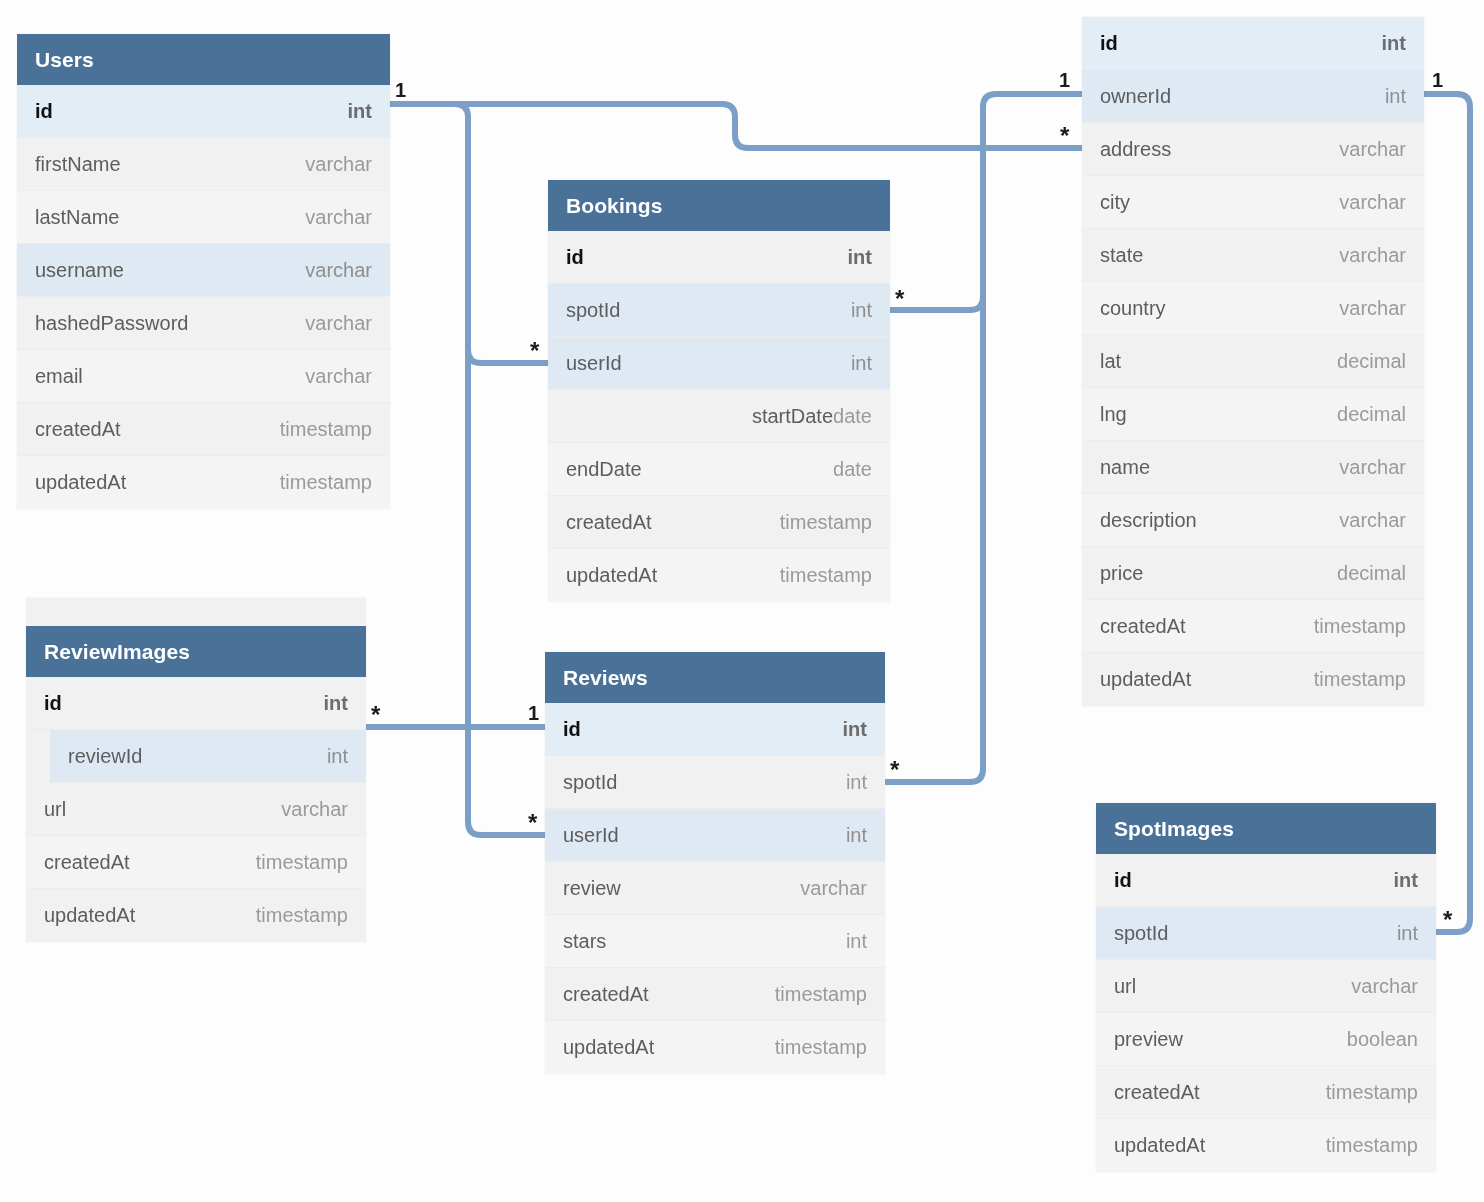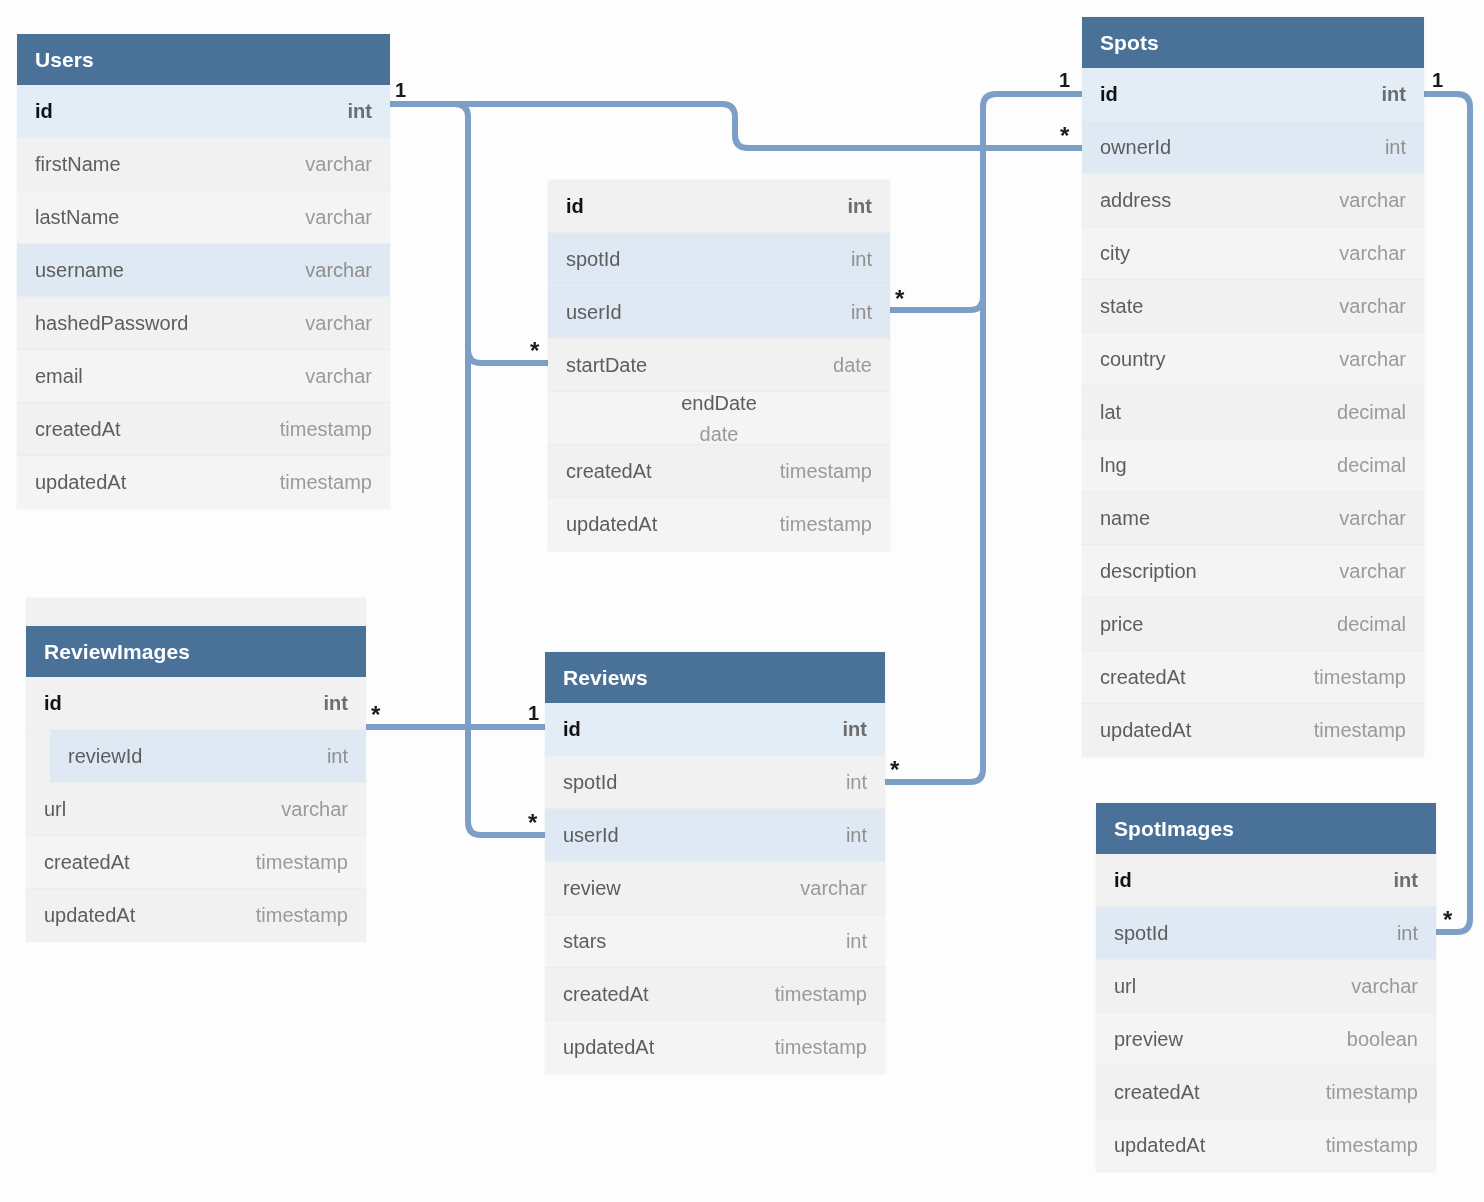--- a/index.html
+++ b/index.html
@@ -110,53 +110,53 @@
         <div class="row" style="height: 53px;">
           <span class="fname">createdAt</span>
           <span class="ftype">timestamp</span>
         </div>
         <div class="row alt" style="height: 53px;">
           <span class="fname">updatedAt</span>
           <span class="ftype">timestamp</span>
         </div>
       </div>
       <div class="entity" style="left: 548px; top: 180px; width: 342px;">
+        <div class="entity-header" style="height: 51px; background: rgb(74, 114, 153);">
+          <span>Bookings</span>
+        </div>
         <div class="row pkp" style="height: 53px;">
           <span class="fname" style="color: rgb(17, 17, 17); font-weight: 700;">id</span>
           <span class="ftype" style="color: rgb(109, 109, 109); font-weight: 700;">int</span>
         </div>
         <div class="row fk" style="height: 53px;">
           <span class="fname">spotId</span>
           <span class="ftype">int</span>
         </div>
         <div class="row fk" style="height: 53px;">
           <span class="fname">userId</span>
           <span class="ftype">int</span>
         </div>
-        <div class="row" style="height: 53px;">
+        <div class="row" style="height: 53px; justify-content: flex-end;">
           <span class="fname">startDate</span>
           <span class="ftype">date</span>
         </div>
-        <div class="row alt" style="height: 53px; flex-direction: column;">
+        <div class="row alt" style="height: 53px;">
           <span class="fname">endDate</span>
           <span class="ftype">date</span>
         </div>
         <div class="row" style="height: 53px;">
           <span class="fname">createdAt</span>
           <span class="ftype">timestamp</span>
         </div>
         <div class="row alt" style="height: 53px;">
           <span class="fname">updatedAt</span>
           <span class="ftype">timestamp</span>
         </div>
       </div>
       <div class="entity" style="left: 1082px; top: 17px; width: 342px;">
-        <div class="entity-header" style="height: 51px; background: rgb(74, 114, 153);">
-          <span>Spots</span>
-        </div>
         <div class="row pk" style="height: 53px;">
           <span class="fname" style="color: rgb(17, 17, 17); font-weight: 700;">id</span>
           <span class="ftype" style="color: rgb(109, 109, 109); font-weight: 700;">int</span>
         </div>
         <div class="row fk" style="height: 53px;">
           <span class="fname">ownerId</span>
           <span class="ftype">int</span>
         </div>
         <div class="row" style="height: 53px;">
           <span class="fname">address</span>

